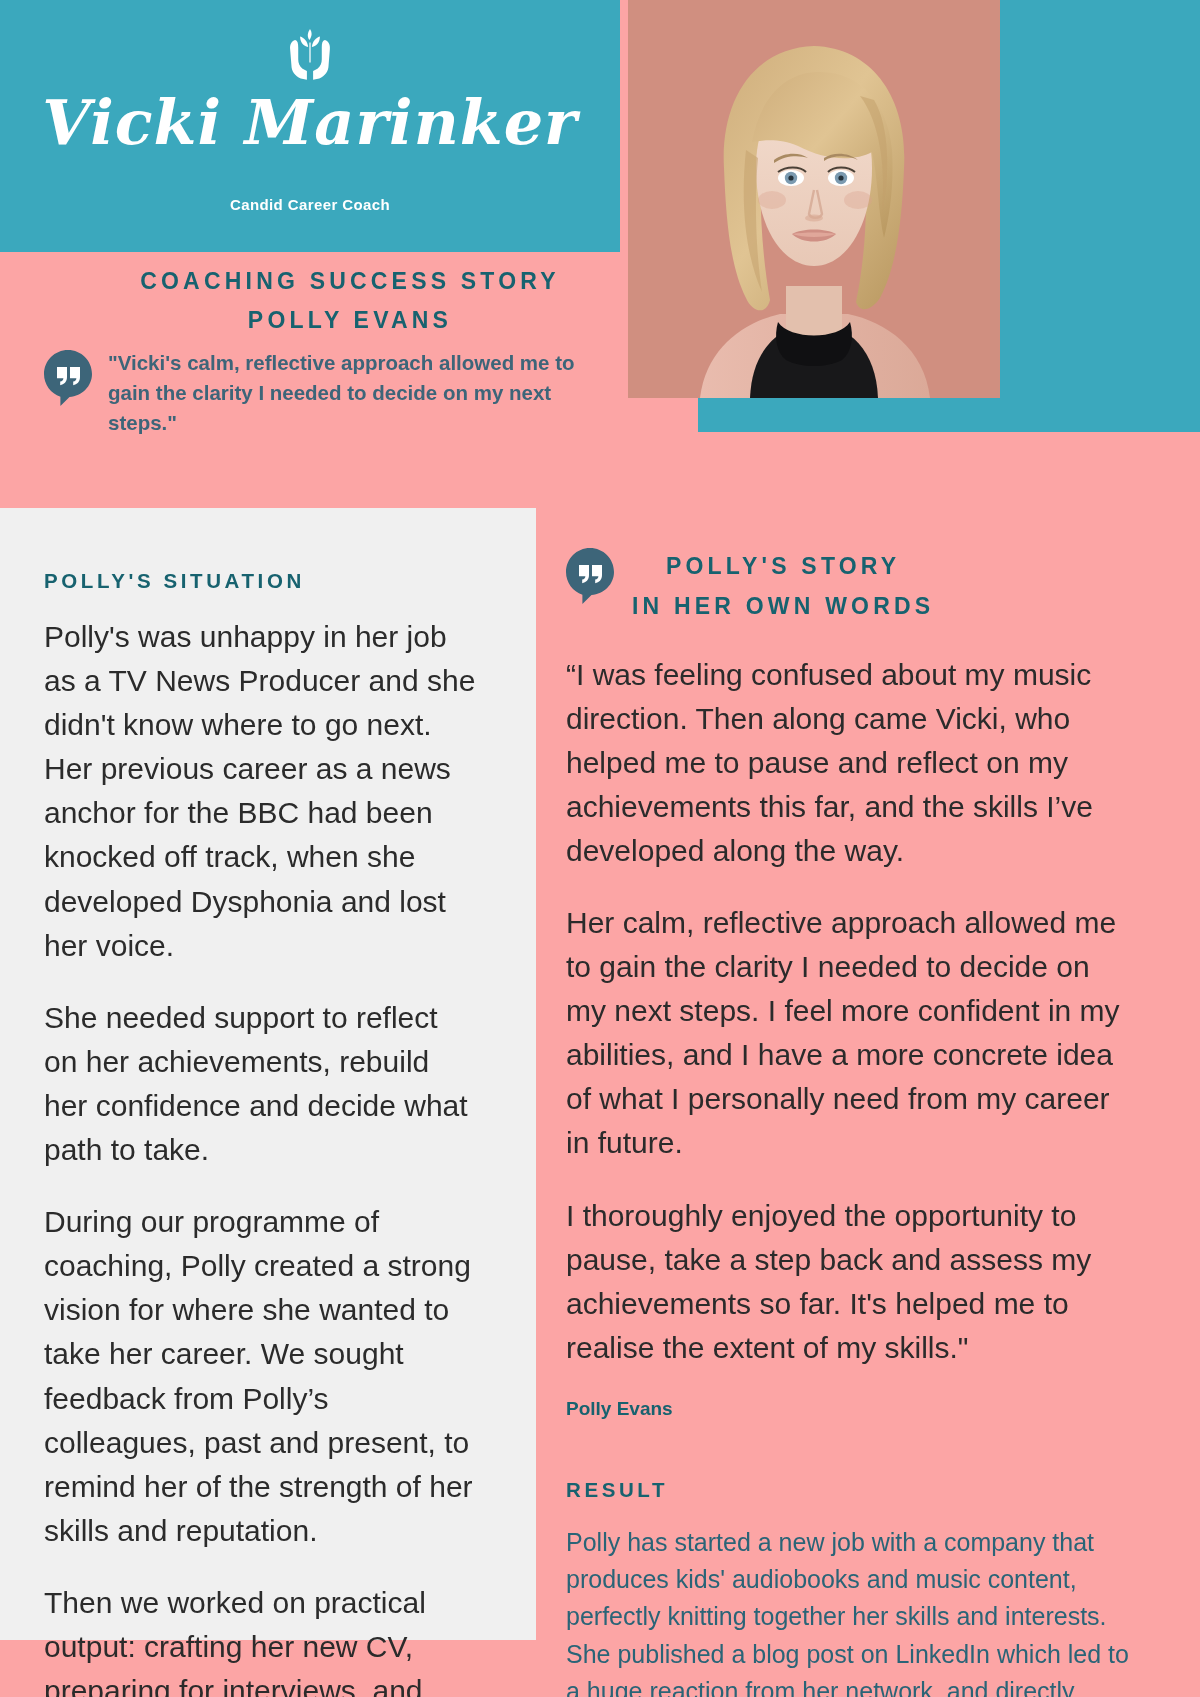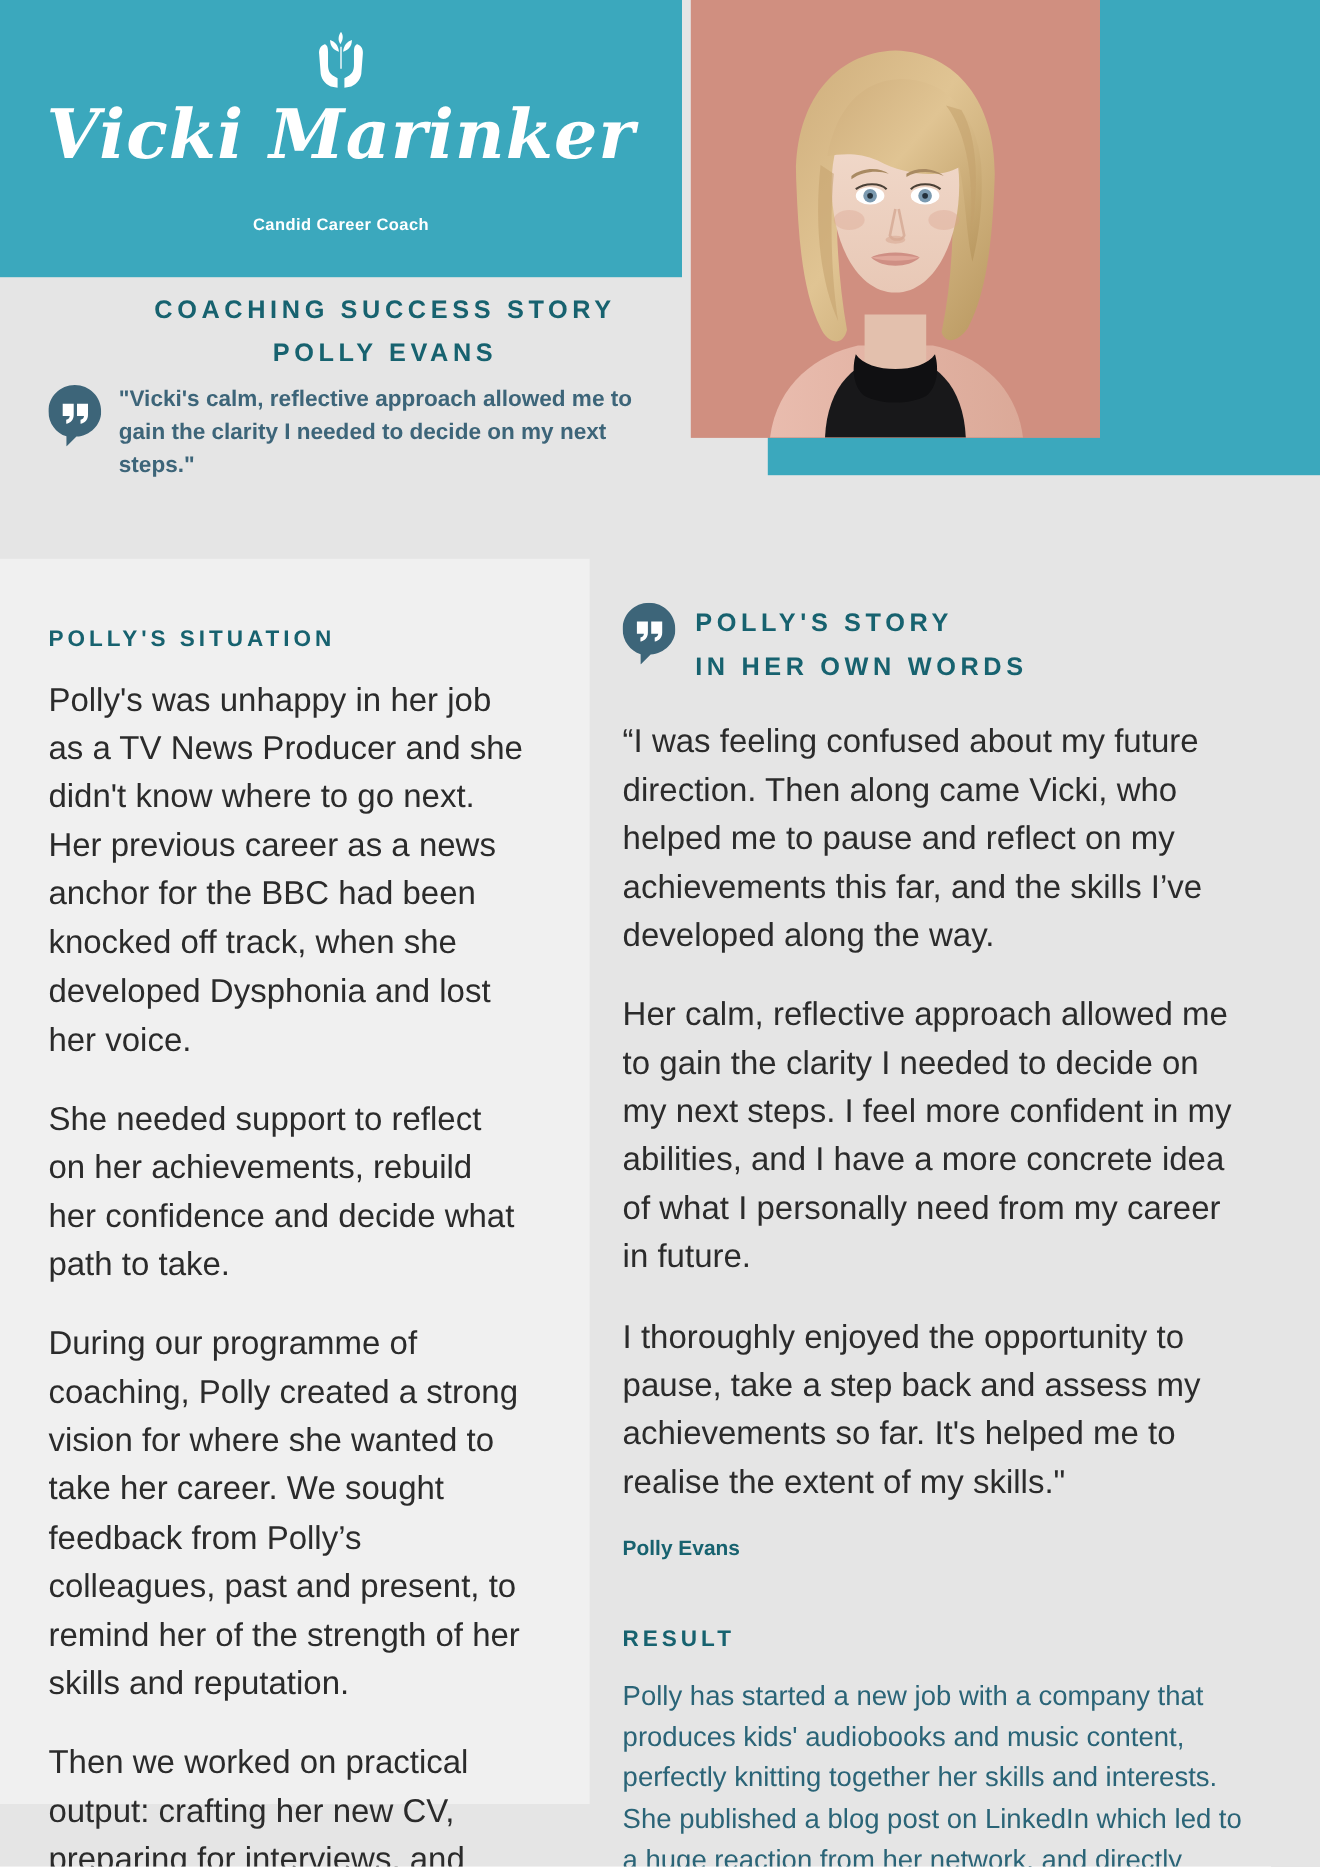--- a/index.html
+++ b/index.html
@@ -8,21 +8,21 @@
     background: #ffffff;
   }
   body {
     font-family: "Liberation Sans", sans-serif;
     -webkit-font-smoothing: antialiased;
   }
   .page {
     position: relative;
     width: 1200px;
     height: 1697px;
-    background: #e5e5e5;
+    background: #fca5a5;
     overflow: hidden;
   }
 
   
   .header-teal {
     position: absolute;
     left: 0;
     top: 0;
     width: 620px;
     height: 252px;
@@ -181,20 +181,21 @@
     gap: 18px;
     margin-bottom: 26px;
   }
   .right-head-text .rh-line {
     color: #17626f;
     font-weight: bold;
     font-size: 23px;
     letter-spacing: 4.2px;
     line-height: 1.75;
     white-space: nowrap;
+    text-align: center;
   }
 
   .attribution {
     color: #17626f;
     font-weight: bold;
     font-size: 19px;
     margin: 0 0 58px 0;
   }
 
   .result-p {
@@ -323,21 +324,21 @@
           <path d="M13 17 L23 17 L23 27 C23 32 20 34.5 16.2 35.2 L16.2 31.6 C18.2 31.1 19.3 30 19.4 28.2 L13 28.2 Z" fill="#ffffff"></path>
           <path d="M26 17 L36 17 L36 27 C36 32 33 34.5 29.2 35.2 L29.2 31.6 C31.2 31.1 32.3 30 32.4 28.2 L26 28.2 Z" fill="#ffffff"></path>
         </svg>
       </div>
       <div class="right-head-text">
         <div class="rh-line">POLLY'S STORY</div>
         <div class="rh-line">IN HER OWN WORDS</div>
       </div>
     </div>
 
-    <p class="body-p">“I was feeling confused about my future direction. Then along came Vicki, who helped me to pause and reflect on my achievements this far, and the skills I’ve developed along the way.</p>
+    <p class="body-p">“I was feeling confused about my music direction. Then along came Vicki, who helped me to pause and reflect on my achievements this far, and the skills I’ve developed along the way.</p>
     <p class="body-p">Her calm, reflective approach allowed me to gain the clarity I needed to decide on my next steps. I feel more confident in my abilities, and I have a more concrete idea of what I personally need from my career in future.</p>
     <p class="body-p">I thoroughly enjoyed the opportunity to pause, take a step back and assess my achievements so far. It's helped me to realise the extent of my skills."</p>
 
     <div class="attribution">Polly Evans</div>
 
     <div class="sec-title">RESULT</div>
     <p class="result-p">Polly has started a new job with a company that produces kids' audiobooks and music content, perfectly knitting together her skills and interests. She published a blog post on LinkedIn which led to a huge reaction from her network, and directly resulted in her being invited to tell her story on Radio 4's 'Life Changing' programme.</p>
   </div>
 
 </div>

